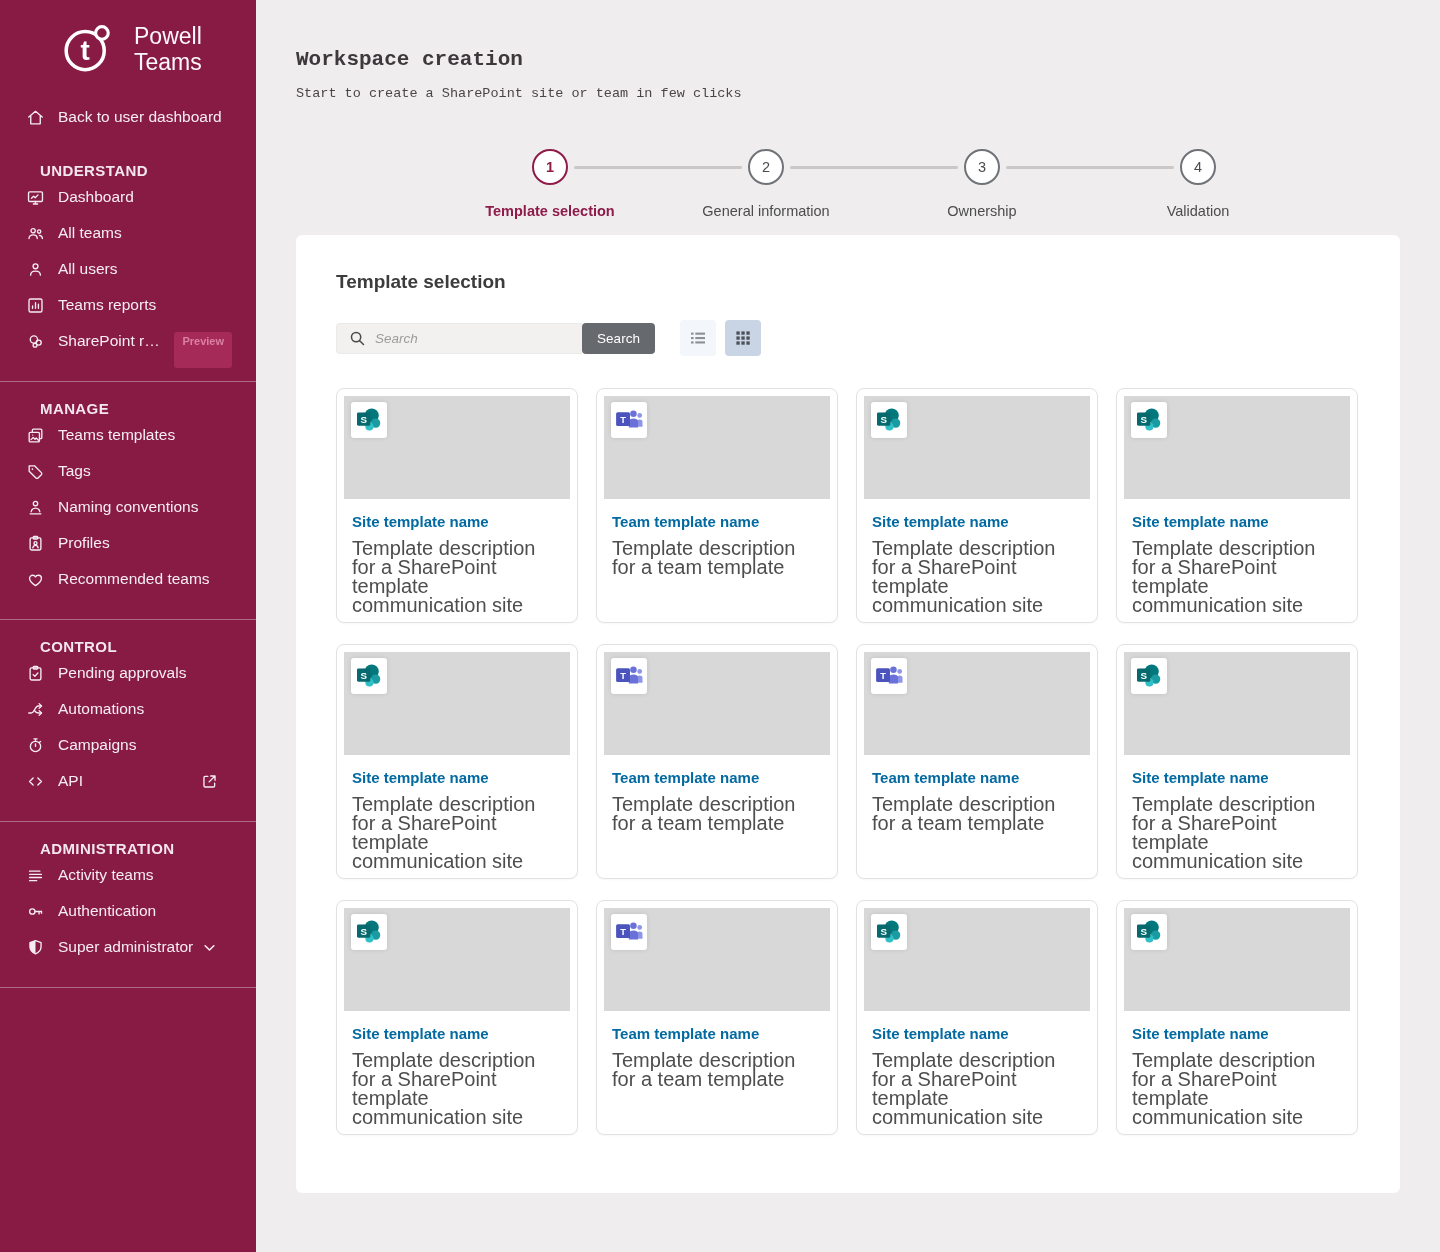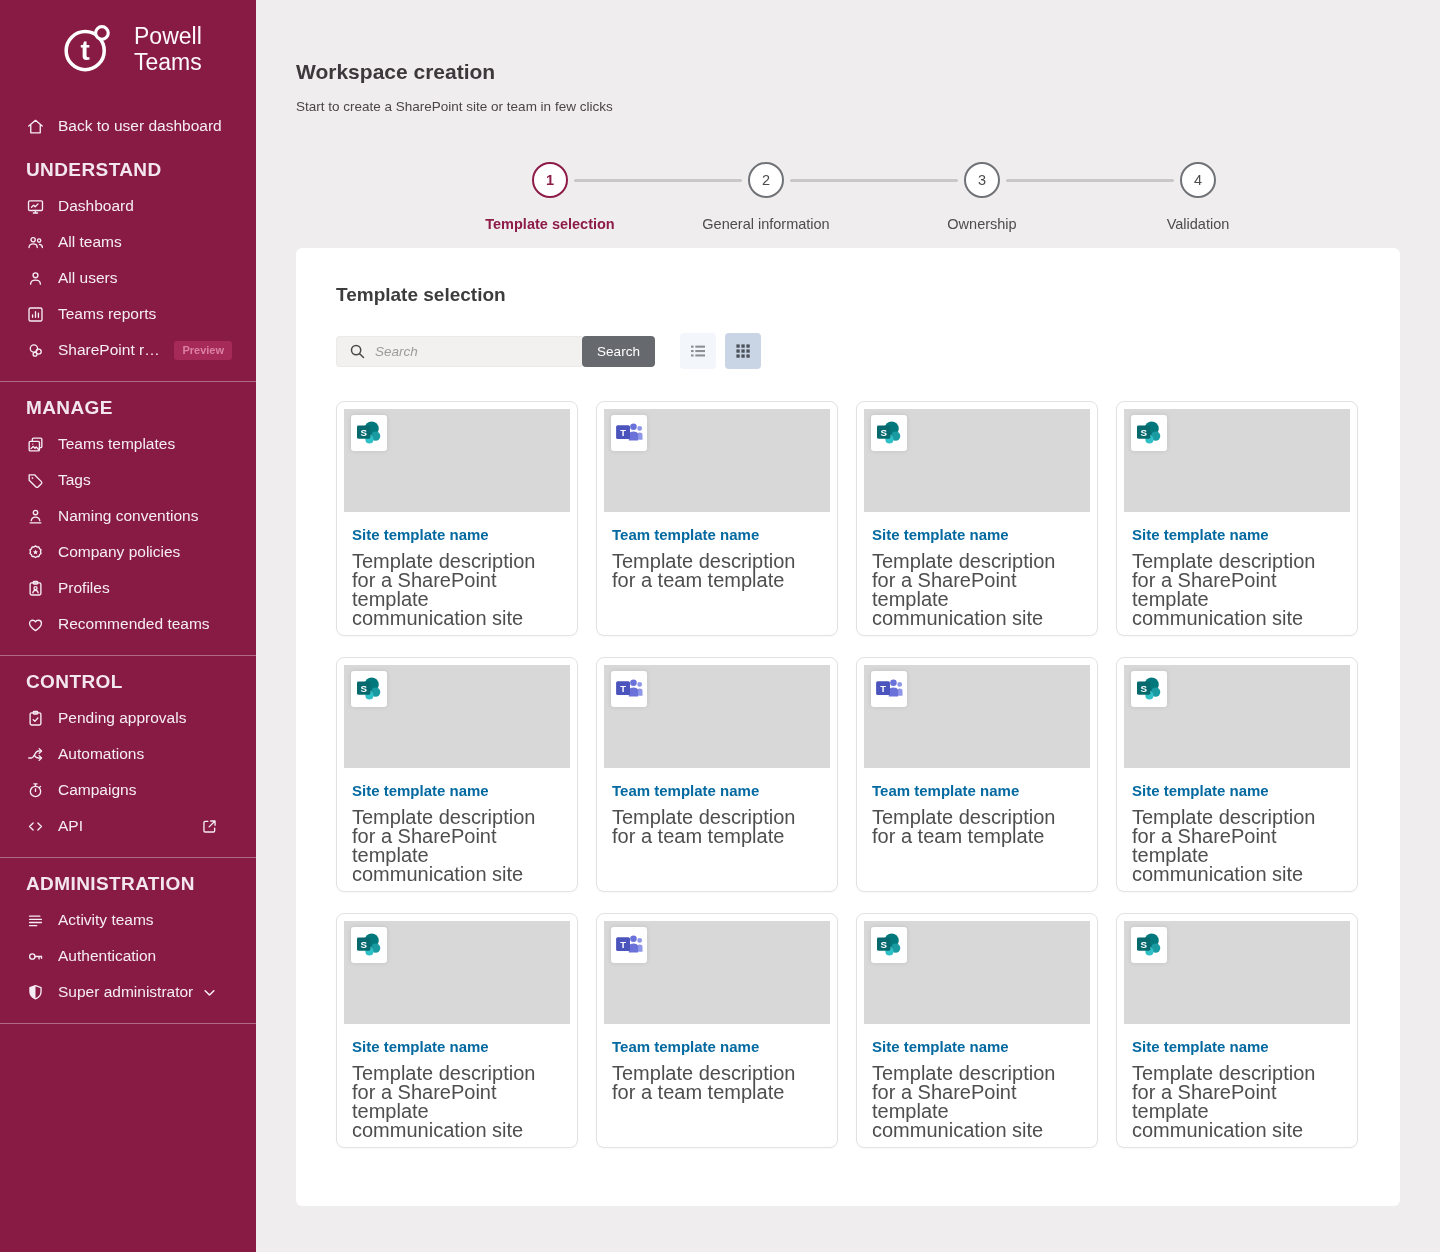--- a/index.html
+++ b/index.html
@@ -15,41 +15,41 @@
   .sidebar {
     flex:0 0 256px; width:256px; height:100%;
     background: var(--sidebar-bg, #881B44);
     color:#F6EDF2; overflow:hidden;
   }
   .brand { display:flex; align-items:flex-start; padding:20px 0 0 62px; }
   .brand-logo { width:52px; height:56px; display:block; }
   .brand-name { margin-left:20px; font-size:23px; line-height:26px; font-weight:500; color:#FDF9FB; padding-top:3px; }
   .nav { margin-top:32px; }
   .nav-item {
-    display:flex; align-items:center; height:36px; padding:0 24px 0 26px;
+    display:flex; height:36px; padding:0 24px 0 26px;
     font-size:15.5px; color:#F6EDF2; cursor:pointer; white-space:nowrap;
   }
   .nav-item .icon { width:19px; height:19px; flex:0 0 19px; margin-right:13px; color:#F6EDF2; }
   .icon svg { display:block; width:100%; height:100%; }
   .nav-label { overflow:hidden; text-overflow:ellipsis; }
   .badge {
     margin-left:12px; background: var(--preview-badge-bg, #A62A58);
     color: var(--preview-badge-text, #DB80A3);
     font-size:11px; font-weight:600; padding:3px 8px 4px; border-radius:3px;
   }
   .trailing { margin-left:auto; width:17px; height:17px; flex:0 0 17px; }
   .section-header {
     margin-top:8px; height:36px; display:flex; align-items:center;
-    padding:0 26px; font-size:19px; font-weight:700; letter-spacing:.4px; color:#F3E7ED;
+    padding:0 40px; font-size:15px; font-weight:700; letter-spacing:.4px; color:#F3E7ED;
   }
   .divider { border-top:1px solid rgba(255,255,255,.35); margin-top:13px; }
 
   
   .main { flex:1 1 auto; position:relative; }
-  .page-header { padding:60px 40px 0; }
+  .page-header { padding:48px 40px 0;font-family:Liberation Mono, monospace; }
   .page-title { margin:0; font-size:21px; font-weight:600; color:#3D383B; }
   .page-subtitle { margin:15px 0 0; font-size:13.5px; color:#4A4548; }
 
   
   .stepper { display:flex; margin:48px 0 0 186px; width:864px; }
   .step { width:216px; position:relative; display:flex; flex-direction:column; align-items:center; }
   .step-circle {
     width:36px; height:36px; border-radius:50%; background:#fff;
     border:2px solid #6F7276; color:#4B4B4B;
     display:flex; align-items:center; justify-content:center; font-size:14.5px;
@@ -220,30 +220,20 @@
 
   </div>
         <div class="nav-item ">
     <span class="icon">
             <svg viewBox="0 0 24 24" fill="none" stroke="currentColor" stroke-width="1.7" stroke-linecap="round" stroke-linejoin="round">
               <circle cx="12" cy="7" r="2.8"></circle>
               <path d="M6.6 17.3c.5-2.9 2.6-4.5 5.4-4.5s4.9 1.6 5.4 4.5M5.2 20h13.6"></path>
             </svg>
           </span>
     <span class="nav-label">Naming conventions</span>
-
-  </div>
-        <div class="nav-item ">
-    <span class="icon">
-            <svg viewBox="0 0 24 24" fill="none" stroke="currentColor" stroke-width="1.7" stroke-linecap="round" stroke-linejoin="round">
-              <path d="M12 3.6l1.9 1.4h2.4l.8 2.2 1.9 1.5-.7 2.3.7 2.3-1.9 1.5-.8 2.2h-2.4L12 18.4l-1.9-1.4H7.7l-.8-2.2L5 13.3l.7-2.3L5 8.7l1.9-1.5.8-2.2h2.4z"></path>
-              <path d="M12 8.3l1 2 2.2.3-1.6 1.5.4 2.2-2-1-2 1 .4-2.2-1.6-1.5 2.2-.3z" fill="currentColor" stroke="none"></path>
-            </svg>
-          </span>
-    <span class="nav-label">Company policies</span>
 
   </div>
         <div class="nav-item ">
     <span class="icon">
             <svg viewBox="0 0 24 24" fill="none" stroke="currentColor" stroke-width="1.7" stroke-linecap="round" stroke-linejoin="round">
               <rect x="5.2" y="4.8" width="13.6" height="15.4" rx="1.8"></rect>
               <rect x="9.2" y="3.2" width="5.6" height="3.1" rx="1"></rect>
               <circle cx="12" cy="11.6" r="1.9"></circle>
               <path d="M8.6 17.4c.4-2 1.8-3 3.4-3s3 1 3.4 3"></path>
             </svg>

